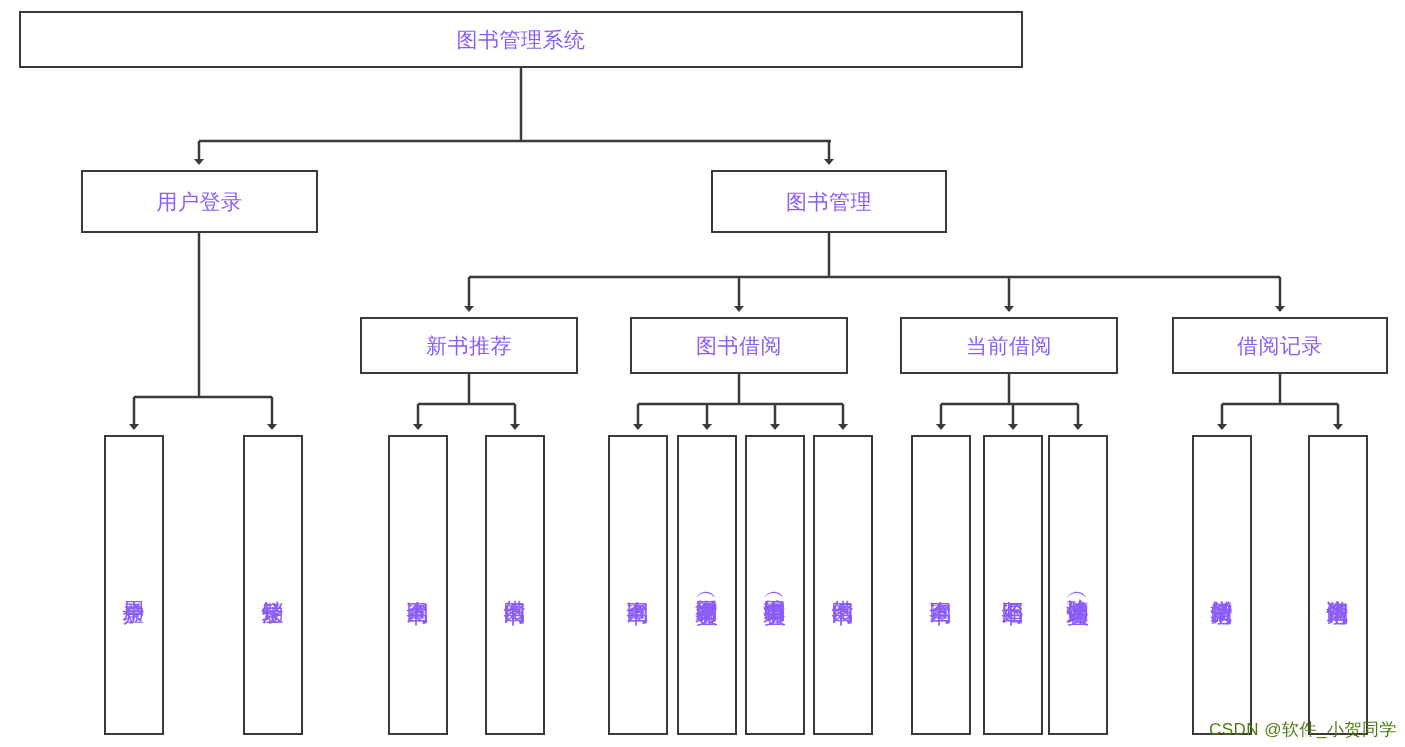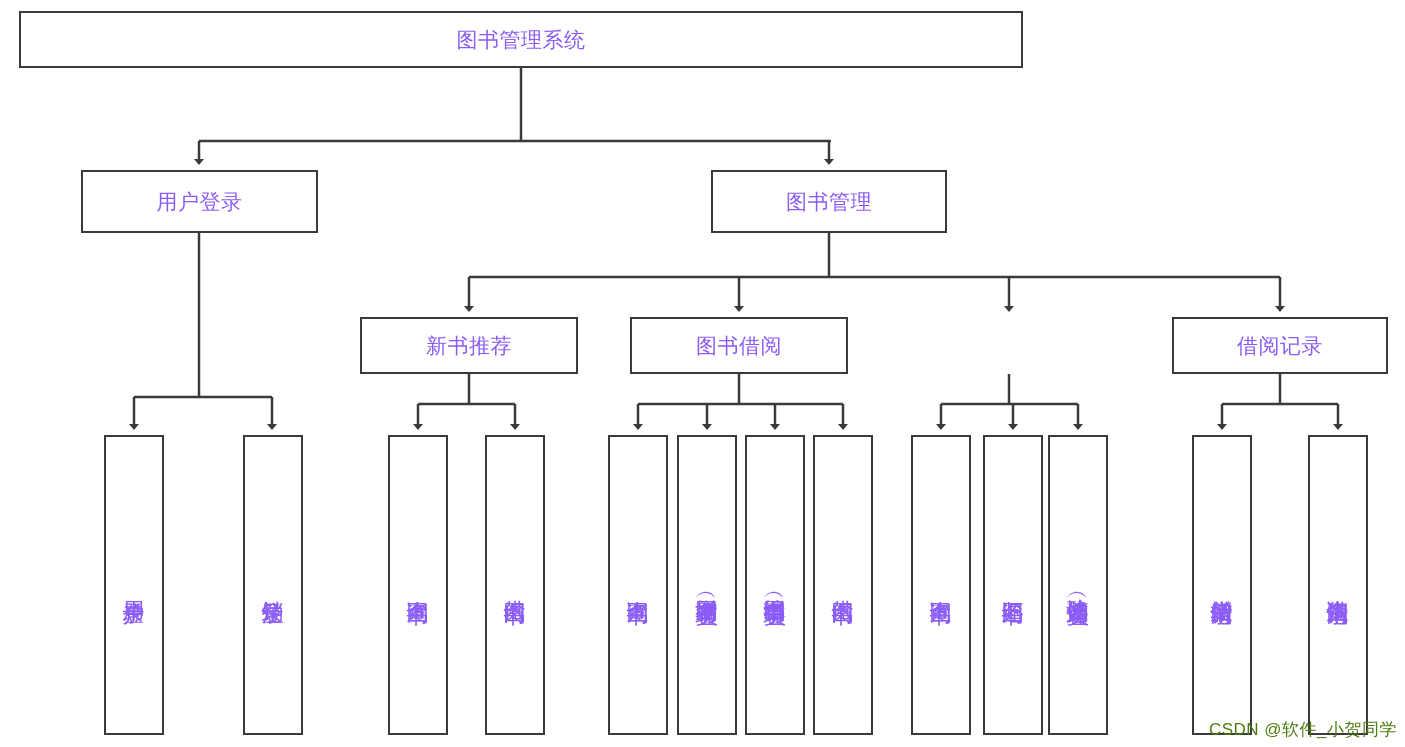--- a/index.html
+++ b/index.html
@@ -117,20 +117,21 @@
     </g>
   </svg>
 
   <div class="node h" style="left: 19px; top: 11px; width: 1004px; height: 57px;">图书管理系统</div>
 
   <div class="node h" style="left: 81px; top: 170px; width: 237px; height: 63px;">用户登录</div>
   <div class="node h" style="left: 711px; top: 170px; width: 236px; height: 63px;">图书管理</div>
 
   <div class="node h" style="left: 360px; top: 317px; width: 218px; height: 57px; font-family: Liberation Mono, monospace;">新书推荐</div>
   <div class="node h" style="left: 630px; top: 317px; width: 218px; height: 57px;">图书借阅</div>
+  <div class="node h" style="left: 900px; top: 317px; width: 218px; height: 57px;">当前借阅</div>
   <div class="node h" style="left: 1172px; top: 317px; width: 216px; height: 57px;">借阅记录</div>
 
   <div class="node v" style="left: 104px; top: 435px; width: 60px; height: 300px;">
       <span class="vtext">用户登录</span>
     </div>
   <div class="node v" style="left: 243px; top: 435px; width: 60px; height: 300px;">
       <span class="vtext">注销登录</span>
     </div>
   <div class="node v" style="left: 388px; top: 435px; width: 60px; height: 300px;">
       <span class="vtext">查询图书</span>

